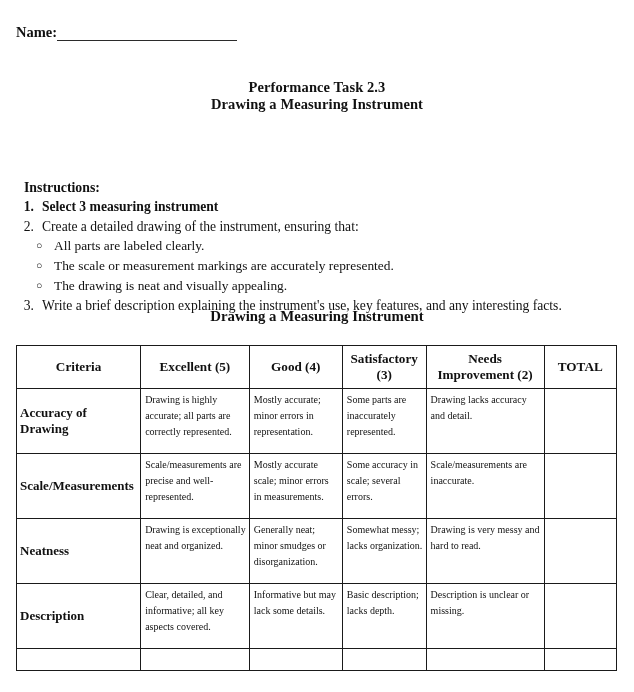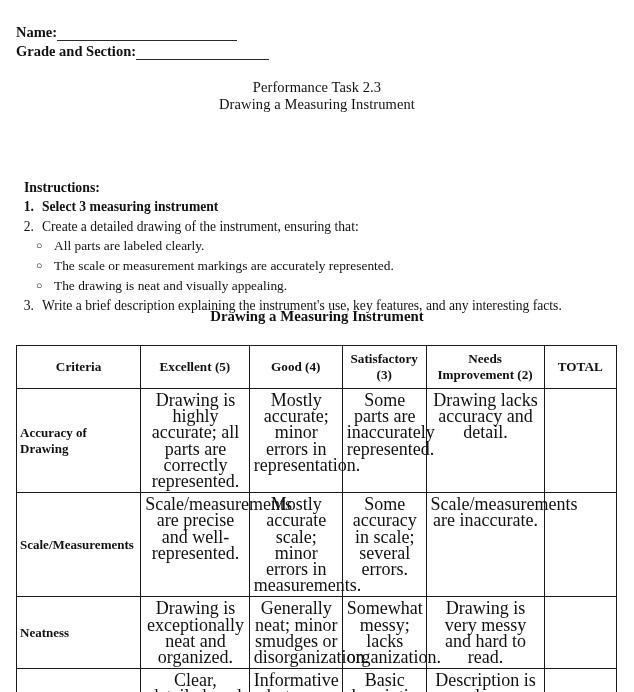--- a/index.html
+++ b/index.html
@@ -52,21 +52,21 @@
 
   
   .title-block {
     position: absolute;
     left: 0;
     top: 79px;
     width: 634px;
     text-align: center;
   }
   .title-line {
-    font-weight: normal;
+    font-weight: bold;
     font-size: 14.5px;
     line-height: 17px;
     letter-spacing: 0.1px;
   }
 
   
   .task-para {
     position: absolute;
     left: 16px;
     top: 127px;
@@ -170,24 +170,24 @@
   }
   table.rubric td.crit {
     font-weight: bold;
     font-size: 13px;
     line-height: 16px;
     padding: 4px 2px 4px 3px;
     text-align: left;
     margin-left: 24px;
   }
   table.rubric td.desc {
-    font-size: 18px;
+    font-size: 10px;
     line-height: 16.2px;
     padding: 3px 3px 3px 4px;
-    text-align: center;
+    text-align: left;
     vertical-align: top;
   }
   table.rubric td.total-cell { }
   tr.data-row { height: 65px; }
   tr.empty-row { height: 22px; }
 
   col.c-crit  { width: 120px; }
   col.c-exc   { width: 105px; }
   col.c-good  { width: 90px; }
   col.c-sat   { width: 81px; }
@@ -196,24 +196,20 @@
 </style>
 </head>
 <body>
 
 <div class="page">
 
   <div class="hdr">
     <div class="hdr-row">
       <span class="hdr-label">Name:</span>
       <span class="hdr-line name-line"></span>
-    </div>
-    <div class="hdr-row">
-      <span class="hdr-label">Grade and Section:</span>
-      <span class="hdr-line grade-line"></span>
     </div>
   </div>
 
   <div class="title-block">
     <div class="title-line">Performance Task 2.3</div>
     <div class="title-line">Drawing a Measuring Instrument</div>
   </div>
 
 
   <div class="instructions-head">Instructions:</div>

